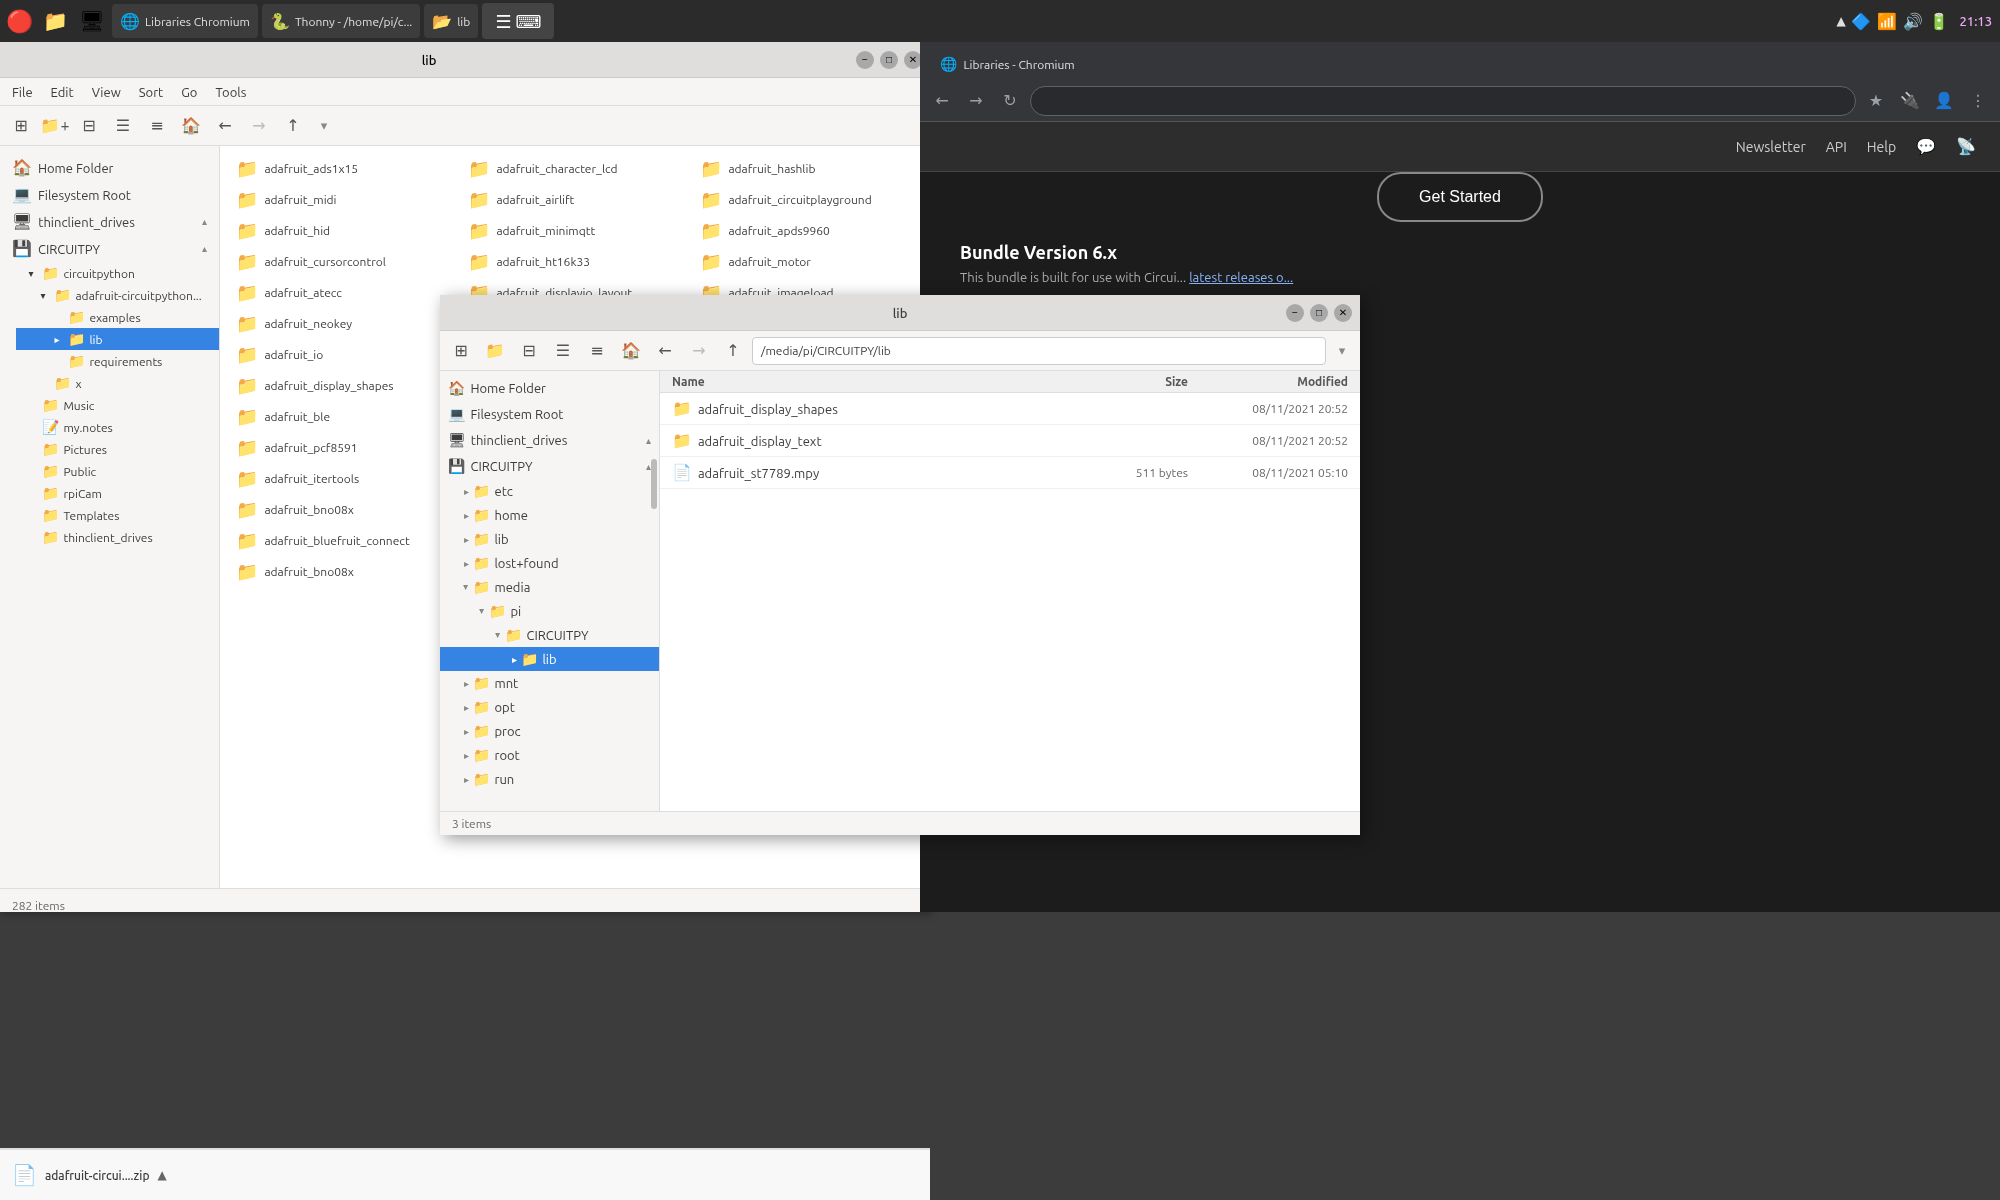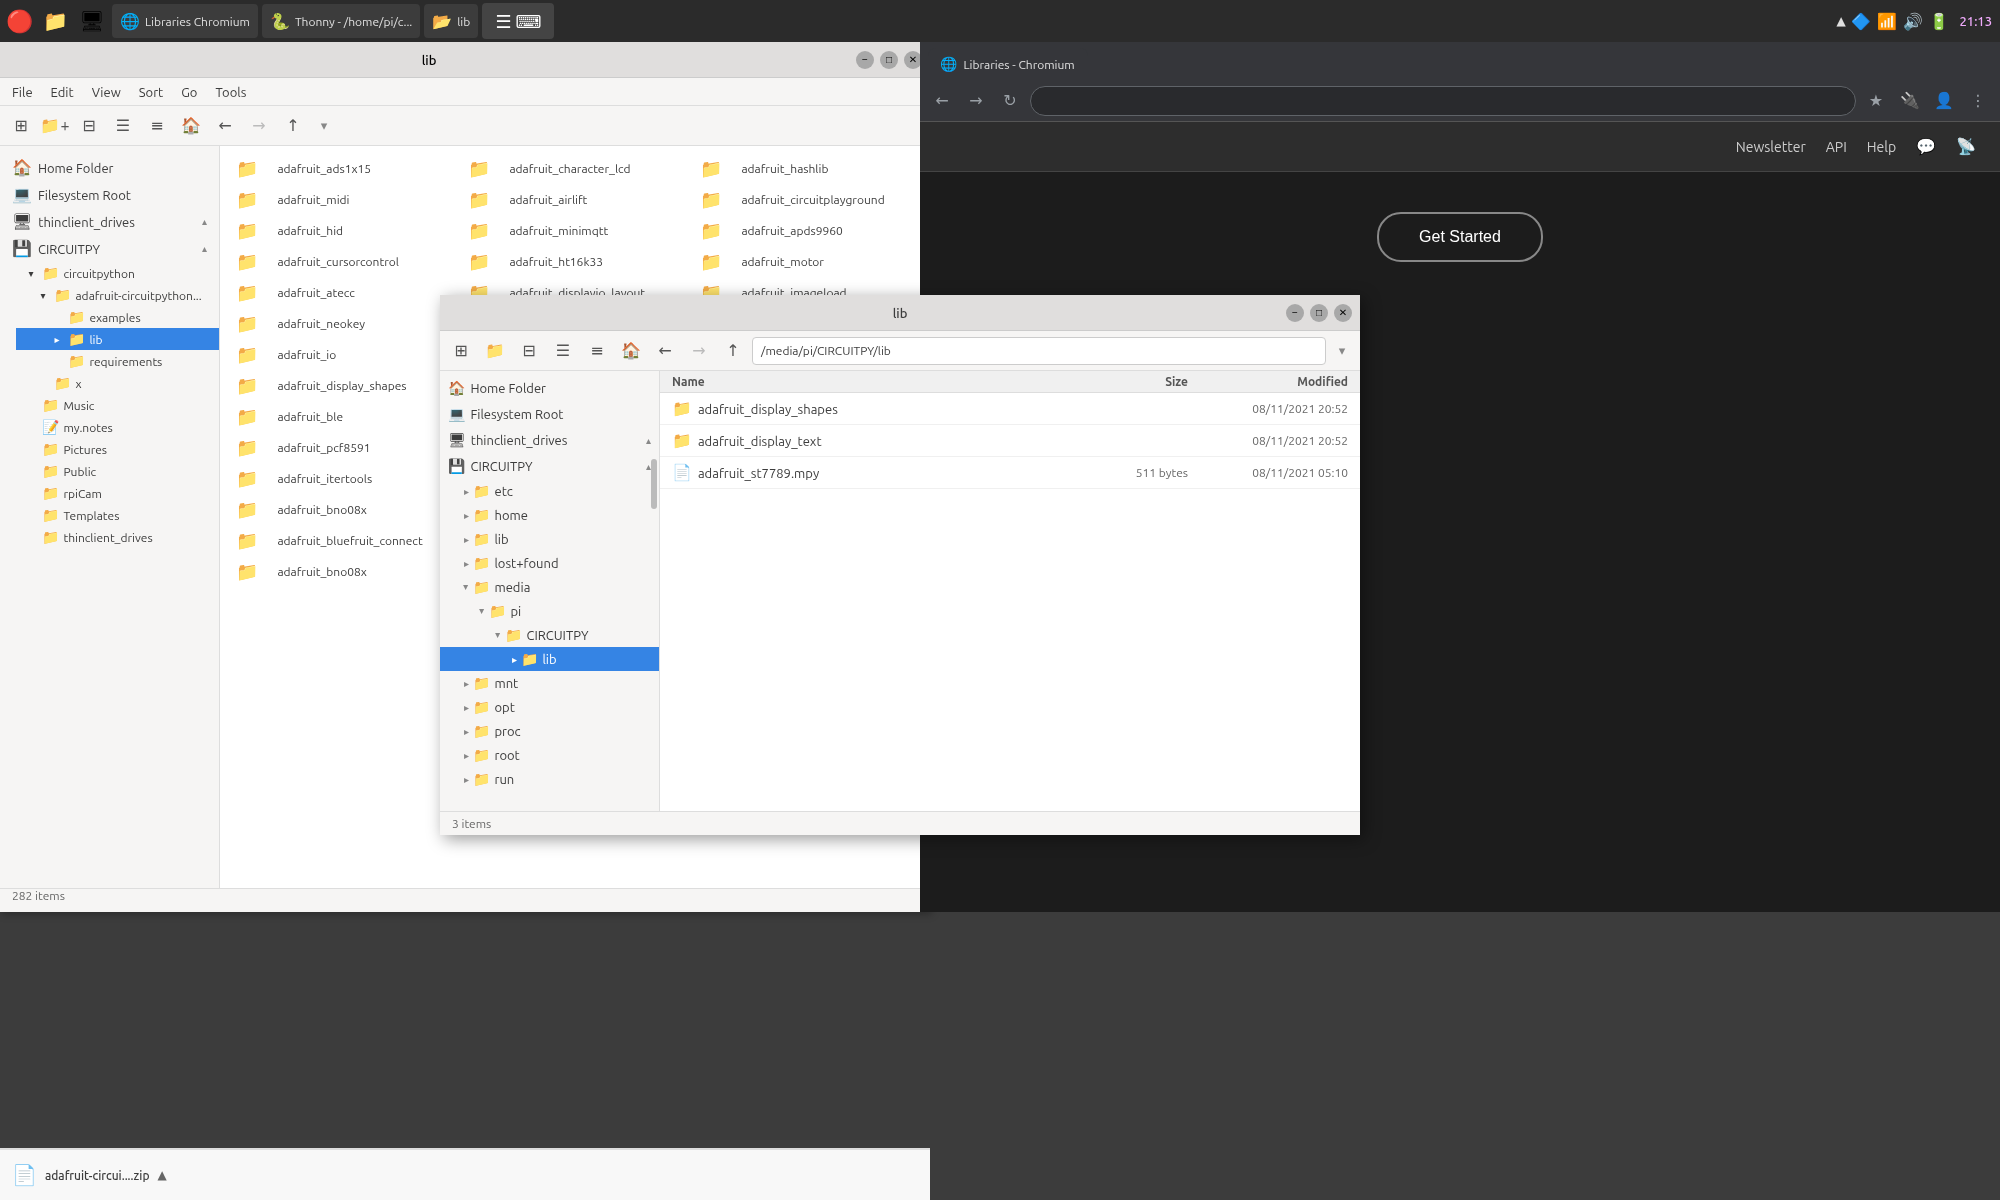--- a/index.html
+++ b/index.html
@@ -37,23 +37,23 @@
     .sidebar-item .folder-icon { font-size: 16px; }
     .sidebar-tree { padding-left: 16px; }
     .tree-item { display: flex; align-items: center; gap: 4px; padding: 3px 8px; cursor: pointer; font-size: 12px; color: #3c3c3c; }
     .tree-item.selected { background: #3584e4; color: white; }
     .tree-toggle { width: 14px; height: 14px; display: flex; align-items: center; justify-content: center; font-size: 10px; }
 
     
     .file-grid { flex: 1; padding: 8px; overflow-y: auto; display: grid; grid-template-columns: repeat(3, 1fr); gap: 2px; align-content: start; background: white; }
     .file-item { display: flex; align-items: center; gap: 6px; padding: 4px 8px; cursor: pointer; border-radius: 3px; font-size: 12px; color: #3c3c3c; min-width: 0; }
     .file-item .folder-icon { font-size: 18px; color: #f5a623; flex-shrink: 0; }
-    .file-item .file-name { overflow: hidden; text-overflow: ellipsis; white-space: nowrap; margin-left: 13px; }
-
-    .status-bar { height: 24px; background: #f6f5f4; border-top: 1px solid #ddd; display: flex; align-items: flex-start; padding: 0 12px; font-size: 12px; color: #666; }
+    .file-item .file-name { overflow: hidden; text-overflow: ellipsis; white-space: nowrap; }
+
+    .status-bar { height: 24px; background: #f6f5f4; border-top: 1px solid #ddd; display: flex; align-items: flex-end; padding: 0 12px; font-size: 12px; color: #666; }
 
     
     .filemanager-secondary { position: absolute; top: 295px; left: 440px; width: 920px; height: 540px; background: #f6f5f4; box-shadow: 4px 4px 16px rgba(0,0,0,0.4); display: flex; flex-direction: column; z-index: 50; }
     .sec-titlebar { height: 36px; background: #e0dedd; display: flex; align-items: center; padding: 0 8px; border-bottom: 1px solid #ccc; }
     .sec-title { flex: 1; text-align: center; font-size: 13px; font-weight: 500; color: #3c3c3c; }
     .sec-toolbar { height: 40px; background: #f6f5f4; display: flex; align-items: center; padding: 0 6px; gap: 4px; border-bottom: 1px solid #ddd; }
     .sec-address { flex: 1; height: 28px; background: white; border: 1px solid #ccc; border-radius: 4px; padding: 0 8px; font-size: 12px; color: #3c3c3c; display: flex; align-items: center; }
     .sec-main { flex: 1; display: flex; overflow: hidden; }
 
     
@@ -89,21 +89,21 @@
     .browser-window { position: absolute; top: 42px; left: 920px; right: 0; height: 870px; background: #202124; display: flex; flex-direction: column; }
     .browser-tabs { height: 38px; background: #35363a; display: flex; align-items: flex-end; padding: 0 8px; }
     .browser-tab { height: 32px; background: #202124; border-radius: 8px 8px 0 0; display: flex; align-items: center; padding: 0 12px; gap: 6px; font-size: 12px; color: #e0e0e0; min-width: 160px; cursor: pointer; }
     .browser-tab.active { background: #35363a; }
     .browser-toolbar { height: 42px; background: #35363a; display: flex; align-items: center; padding: 0 8px; gap: 6px; border-bottom: 1px solid #555; }
     .browser-url { flex: 1; height: 30px; background: #292a2d; border: 1px solid #5f6368; border-radius: 15px; padding: 0 12px; font-size: 12px; color: #e0e0e0; display: flex; align-items: center; }
     .browser-nav-btn { width: 28px; height: 28px; display: flex; align-items: center; justify-content: center; color: #9aa0a6; cursor: pointer; font-size: 16px; border-radius: 50%; }
     .browser-content { flex: 1; background: #1c1c1c; overflow-y: auto; }
     .browser-nav-bar { height: 50px; background: #2d2d2d; display: flex; align-items: center; justify-content: flex-end; padding: 0 24px; gap: 20px; border-bottom: 1px solid #444; }
     .browser-nav-link { color: #ccc; font-size: 14px; cursor: pointer; }
-    .get-started-container { display: flex; justify-content: center; align-items: center; padding: 40px; }
+    .get-started-container { display: flex; justify-content: center; align-items: center; }
     .get-started-btn { background: transparent; border: 2px solid #888; border-radius: 24px; padding: 14px 40px; color: white; font-size: 16px; cursor: pointer; }
     .bundle-section { padding: 20px 40px; color: #ccc; }
     .bundle-title { font-size: 18px; font-weight: 700; color: white; margin-bottom: 8px; }
     .bundle-desc { font-size: 13px; margin-bottom: 12px; color: #aaa; }
     .bundle-link { color: #8ab4f8; text-decoration: underline; cursor: pointer; }
     .bundle-btn { background: #6200ee; color: white; padding: 12px 20px; border-radius: 4px; font-size: 12px; border: none; cursor: pointer; }
 
     
     .download-bar { position: absolute; bottom: 0; left: 0; right: 0; height: 52px; background: #f8f8f8; border-top: 2px solid #ddd; display: flex; align-items: center; padding: 0 12px; gap: 8px; z-index: 200; }
 

